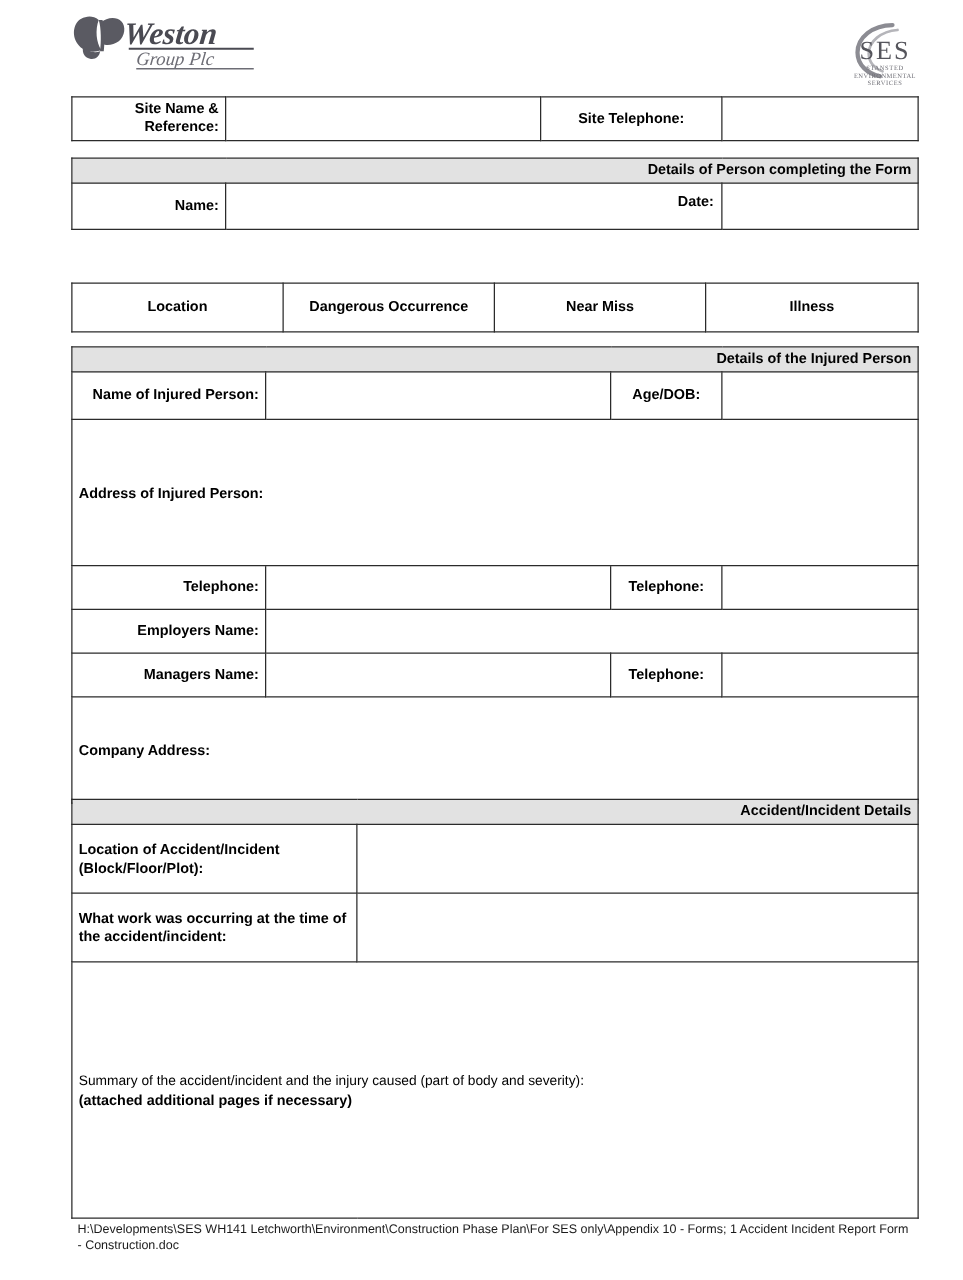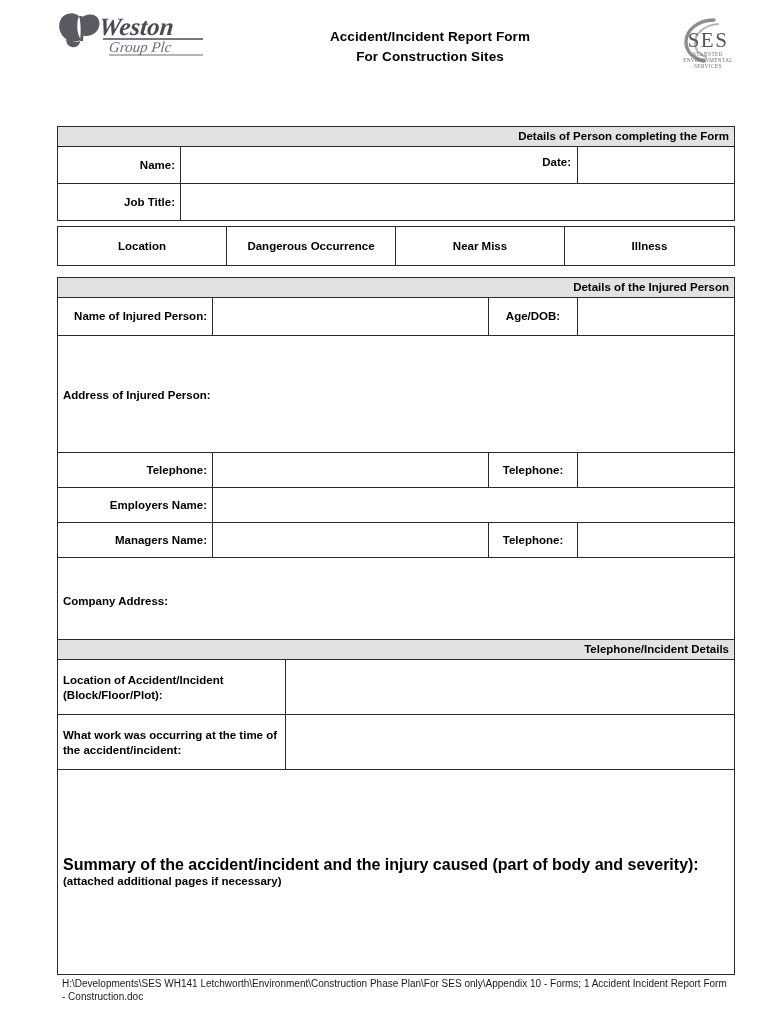--- a/index.html
+++ b/index.html
@@ -85,22 +85,22 @@
     background: #e2e2e2;
     text-align: right;
     font-weight: bold;
     font-size: 12px;
     padding: 3px 4px;
   }
   .topalign { vertical-align: top; }
 
   
   .summary-line1 {
-    font-weight: bold;
-    font-size: 16px;
+    font-weight: normal;
+    font-size: 11px;
     line-height: 16px;
   }
   .summary-line2 {
     font-weight: bold;
     font-size: 11.5px;
     line-height: 16px;
   }
 
   
   .footer {
@@ -131,60 +131,68 @@
           <path d="M10 26 C8 31, 10 36, 15 37 C19 38, 23 35, 23 31 C18 33, 13 31, 10 26 Z"></path>
         </g>
 
         <text x="44" y="25" font-family="'Liberation Serif', serif" font-size="25" font-style="italic" font-weight="bold" fill="#4a4a52" transform="skewX(-6)">Weston</text>
         <line x1="46" y1="29" x2="146" y2="29" stroke="#4a4a52" stroke-width="1.6"></line>
         <text x="56" y="42" font-family="'Liberation Serif', serif" font-size="15" font-style="italic" fill="#6d6d75" transform="skewX(-6)">Group Plc</text>
         <line x1="52" y1="45" x2="146" y2="45" stroke="#6d6d75" stroke-width="1.1"></line>
       </svg>
     </div>
 
-    <div class="doc-title">
-      <div>Accident/Incident Report Form</div>
-      <div>For Construction Sites</div>
-    </div>
 
     <div class="logo-ses">
       <svg width="70" height="54" viewBox="0 0 70 54" xmlns="http://www.w3.org/2000/svg">
         <path d="M42 4 C26 4, 14 14, 14 26 C14 36, 22 43, 32 45" fill="none" stroke="#8c8c93" stroke-width="3.4" stroke-linecap="round"></path>
         <path d="M46 8 C33 9, 23 17, 23 27 C23 34, 28 39, 34 41" fill="none" stroke="#b5b5ba" stroke-width="2.2" stroke-linecap="round"></path>
         <text x="36" y="31" text-anchor="middle" font-family="'Liberation Serif', serif" font-size="21" letter-spacing="1.5" fill="#55555c">SES</text>
         <text x="36" y="40" text-anchor="middle" font-family="'Liberation Serif', serif" font-size="5.2" letter-spacing="0.5" fill="#6e6e75">STANSTED</text>
         <text x="36" y="46" text-anchor="middle" font-family="'Liberation Serif', serif" font-size="5.2" letter-spacing="0.4" fill="#6e6e75">ENVIRONMENTAL</text>
         <text x="36" y="52" text-anchor="middle" font-family="'Liberation Serif', serif" font-size="5.2" letter-spacing="0.5" fill="#6e6e75">SERVICES</text>
       </svg>
     </div>
   </div>
 
+  <table class="tbl" style="top:77px;">
+    <colgroup>
+      <col style="width:123px">
+        <col style="width:252px">
+      <col style="width:145px">
+        <col style="width:157px">
+    </colgroup>
+    <tbody>
+      <tr>
+        <td class="lbl-r" style="height:30px">Site Name &amp; Reference:</td>
+        <td class="val"></td>
+        <td class="lbl-c">Site Telephone:</td>
+        <td class="val"></td>
+      </tr>
+    </tbody>
+  </table>
 
   <table class="tbl" style="top:126px;">
     <colgroup>
       <col style="width:123px">
         <col style="width:397px">
         <col style="width:157px">
     </colgroup>
     <tbody>
       <tr>
         <td class="band" colspan="3">Details of Person completing the Form</td>
       </tr>
       <tr>
         <td class="lbl-r" style="height:32px">Name:</td>
         <td style="position:relative;padding-left:48px;">
           <span class="val"></span>
           <span style="position:absolute; right:6px; top:8px; font-weight:bold;">Date:</span>
         </td>
         <td class="val"></td>
       </tr>
-      <tr>
-        <td class="lbl-r" style="height:32px">Job Title:</td>
-        <td class="val" colspan="2"></td>
-      </tr>
     </tbody>
   </table>
 
   <table class="tbl" style="top:226px;">
     <colgroup>
       <col style="width:169px">
         <col style="width:169px">
       <col style="width:169px">
         <col style="width:170px">
     </colgroup>
@@ -246,21 +254,21 @@
     </tbody>
   </table>
 
   <table class="tbl" style="top:639px;">
     <colgroup>
       <col style="width:228px">
         <col style="width:449px">
     </colgroup>
     <tbody>
       <tr>
-        <td class="band" colspan="2">Telephone/Incident Details</td>
+        <td class="band" colspan="2">Accident/Incident Details</td>
       </tr>
       <tr>
         <td class="lbl-l" style="height:48px; padding-top:4px;">Location of Accident/Incident (Block/Floor/Plot):</td>
         <td class="val topalign"></td>
       </tr>
       <tr>
         <td class="lbl-l" style="height:48px; padding-top:4px;">What work was occurring at the time of the accident/incident:</td>
         <td class="val topalign"></td>
       </tr>
       <tr>

